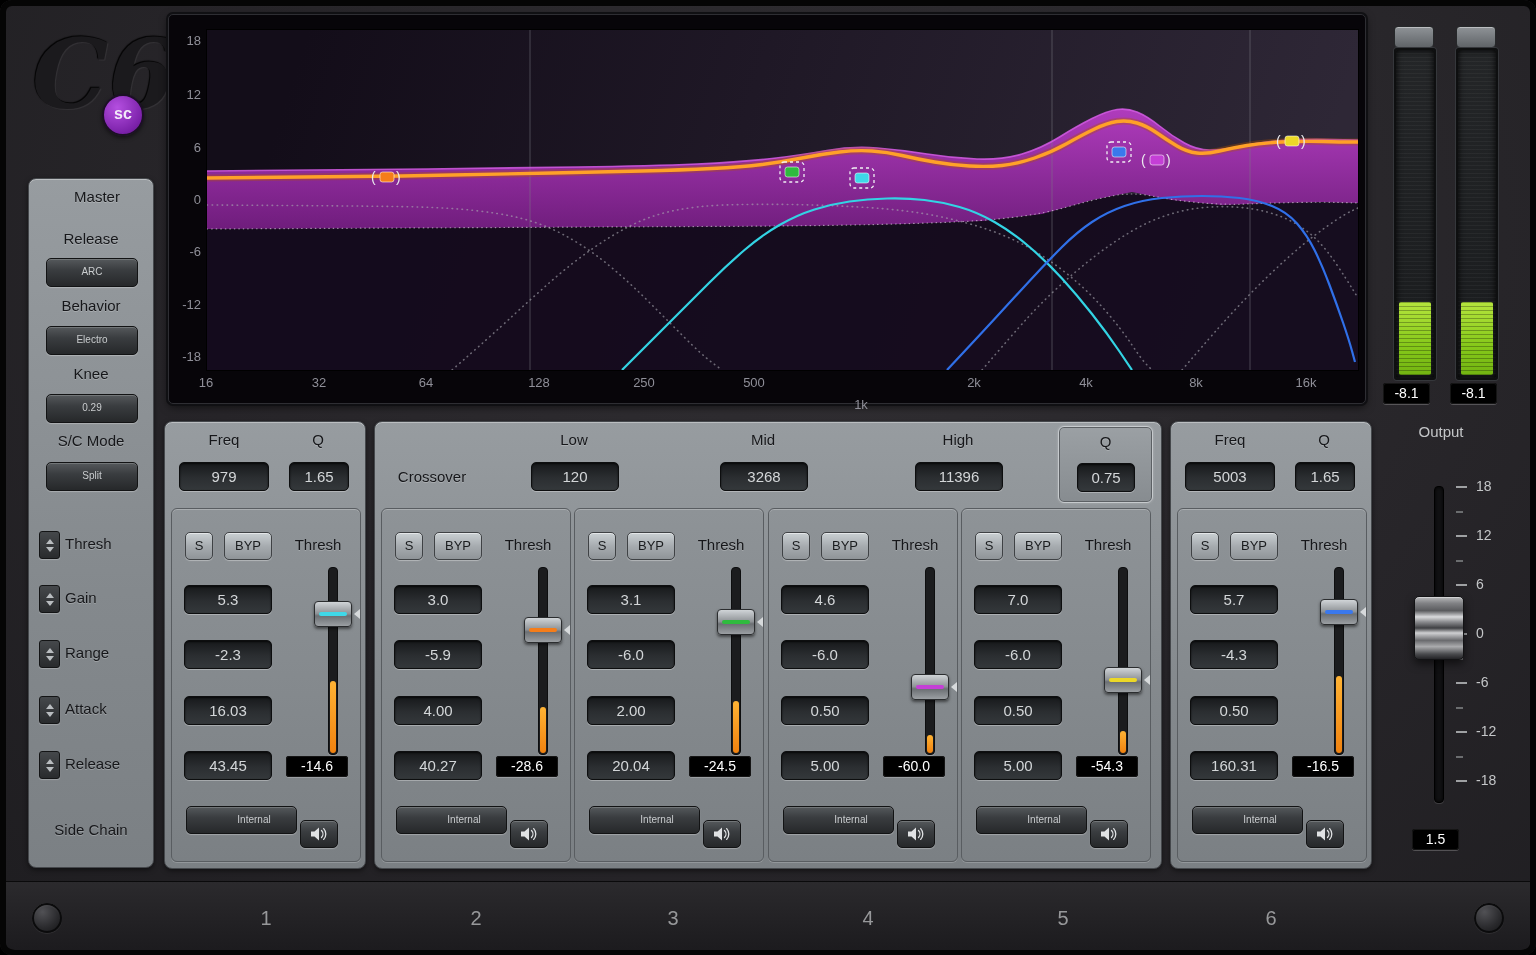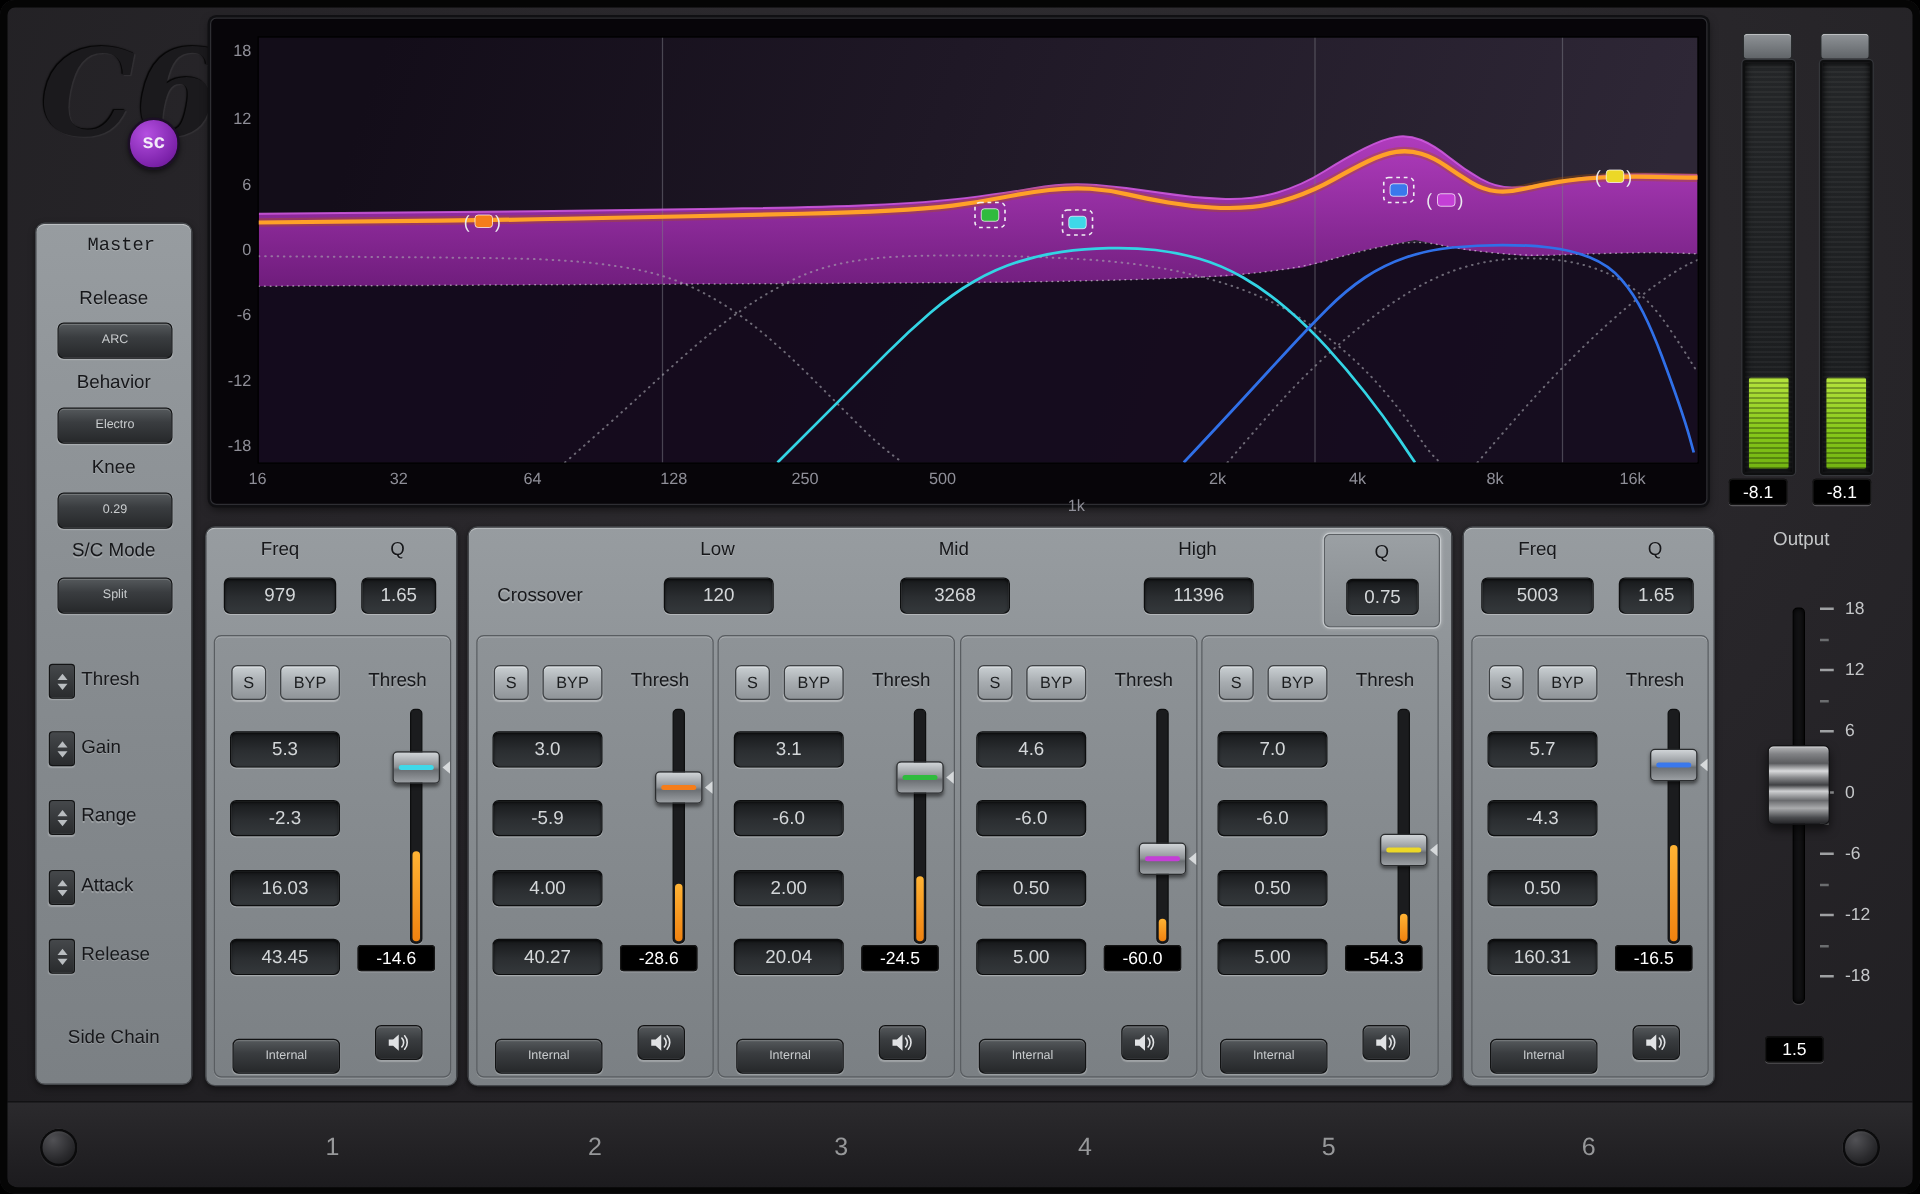--- a/index.html
+++ b/index.html
@@ -35,21 +35,21 @@
     border:1px solid #45484c;box-shadow:0 2px 5px rgba(0,0,0,.5),inset 0 1px 0 rgba(255,255,255,.35);}
   .subpanel{position:absolute;width:188px;height:352px;border-radius:6px;
     background:linear-gradient(180deg,#8e9397,#7b8084);
     border:1px solid #595d61;box-shadow:inset 0 1px 0 rgba(255,255,255,.25),0 1px 0 rgba(255,255,255,.18);}
   .qbox{position:absolute;border-radius:6px;
     background:linear-gradient(180deg,#9ba0a4,#878c90);
     border:1px solid #c6cacd;box-shadow:inset 0 0 0 1px #5c6064,0 0 3px rgba(255,255,255,.25);}
 
   .lbl{position:absolute;color:#16171a;font-size:15px;text-align:center;
     text-shadow:0 1px 0 rgba(255,255,255,.22);}
-  .title{left:0;top:9px;width:136px;font-family:Liberation Mono, monospace;}
+  .title{left:0;top:9px;width:136px;}
   .mlabel{left:0;width:124px;}
   .linklbl{width:84px;text-align:left;left:36px;}
   .sidechain{left:0;top:642px;width:124px;}
   .hlbl{top:9px;}
 
   .valbox{position:absolute;height:27px;line-height:27px;text-align:center;border-radius:5px;
     background:linear-gradient(180deg,#17191b,#2b2e31 55%,#34383b);color:#d3d6d8;font-size:15px;
     border:1px solid #0d0e0f;box-shadow:0 1px 0 rgba(255,255,255,.3),inset 0 1px 2px rgba(0,0,0,.7);
     cursor:ns-resize;}
   .lcd{position:absolute;background:#000;color:#fff;font-size:14px;text-align:center;border-radius:3px;
@@ -63,21 +63,21 @@
     cursor:pointer;}
   .mbtn{left:17px;width:90px;height:27px;line-height:26px;}
   .btn-light{position:absolute;border-radius:5px;color:#1b1d1f;font-size:13px;text-align:center;
     background:linear-gradient(180deg,#cad0d3,#a7acb0 50%,#8f9498);
     border:1px solid #3f4245;box-shadow:0 1px 1px rgba(255,255,255,.35),inset 0 1px 0 rgba(255,255,255,.5);
     cursor:pointer;}
   .sbtn{left:13px;top:23px;width:26px;height:26px;line-height:25px;}
   .bypbtn{left:52px;top:23px;width:46px;height:26px;line-height:25px;}
   .threshlbl{left:106px;top:27px;width:80px;}
   .bval{left:12px;width:86px;}
-  .internalbtn{left:14px;top:322px;width:84px;height:26px;line-height:25px;}
+  .internalbtn{left:14px;top:297px;width:84px;height:26px;line-height:25px;padding-left:25px;}
   .speakerbtn{left:128px;top:311px;width:36px;height:26px;display:flex;align-items:center;justify-content:center;}
 
   .vtrack{position:absolute;left:156px;top:58px;width:8px;height:186px;background:#1b1c1e;border-radius:4px;
     border:1px solid #0d0e0f;box-shadow:0 1px 0 rgba(255,255,255,.22);cursor:pointer;}
   .vfill{position:absolute;left:1px;right:1px;bottom:1px;border-radius:3px;
     background:linear-gradient(180deg,#ffb334,#f08210);}
   .vthumb{position:absolute;left:142px;width:36px;height:24px;border-radius:4px;
     background:linear-gradient(180deg,#d0d4d7,#8f9397 48%,#6b6f73 58%,#9b9fa3);
     border:1px solid #2b2d2f;box-shadow:0 2px 3px rgba(0,0,0,.5);cursor:grab;}
   .vthumb .stripe{position:absolute;left:4px;right:4px;top:10px;height:4px;border-radius:2px;}

